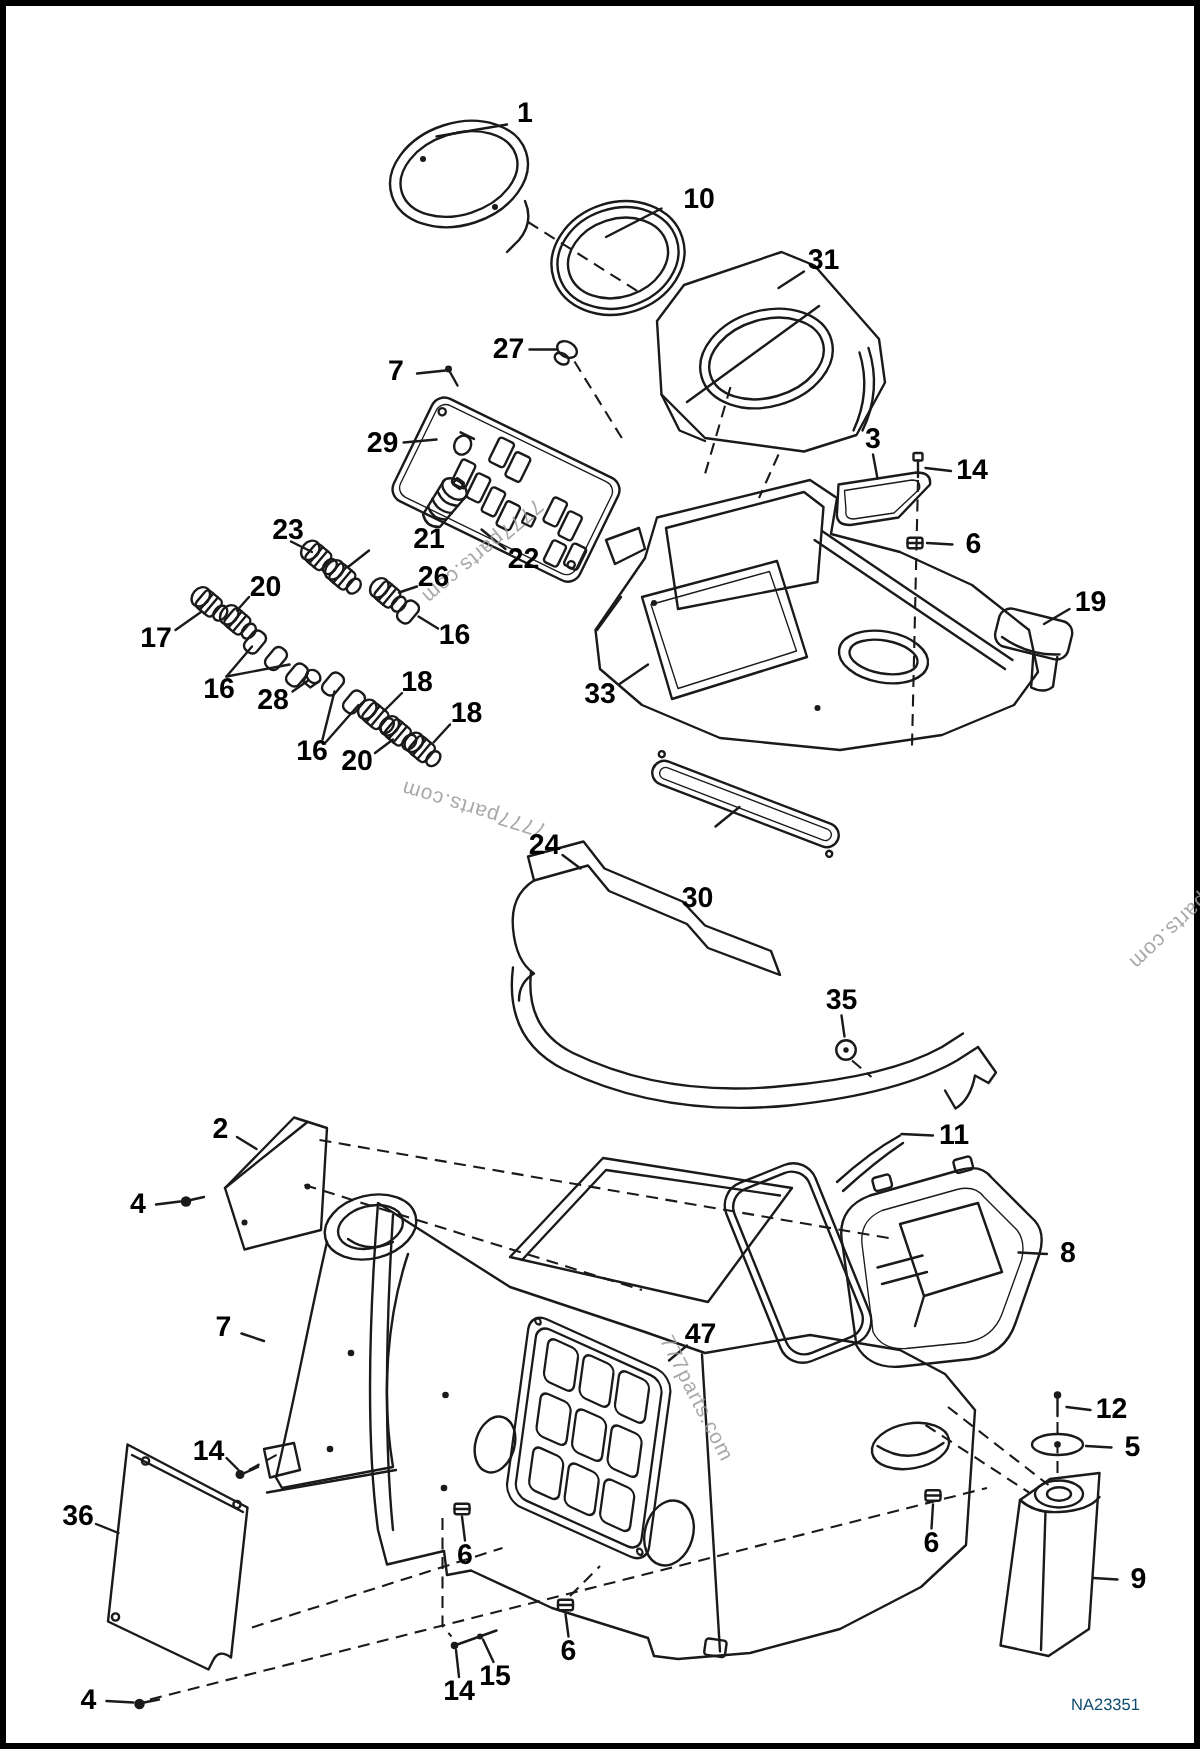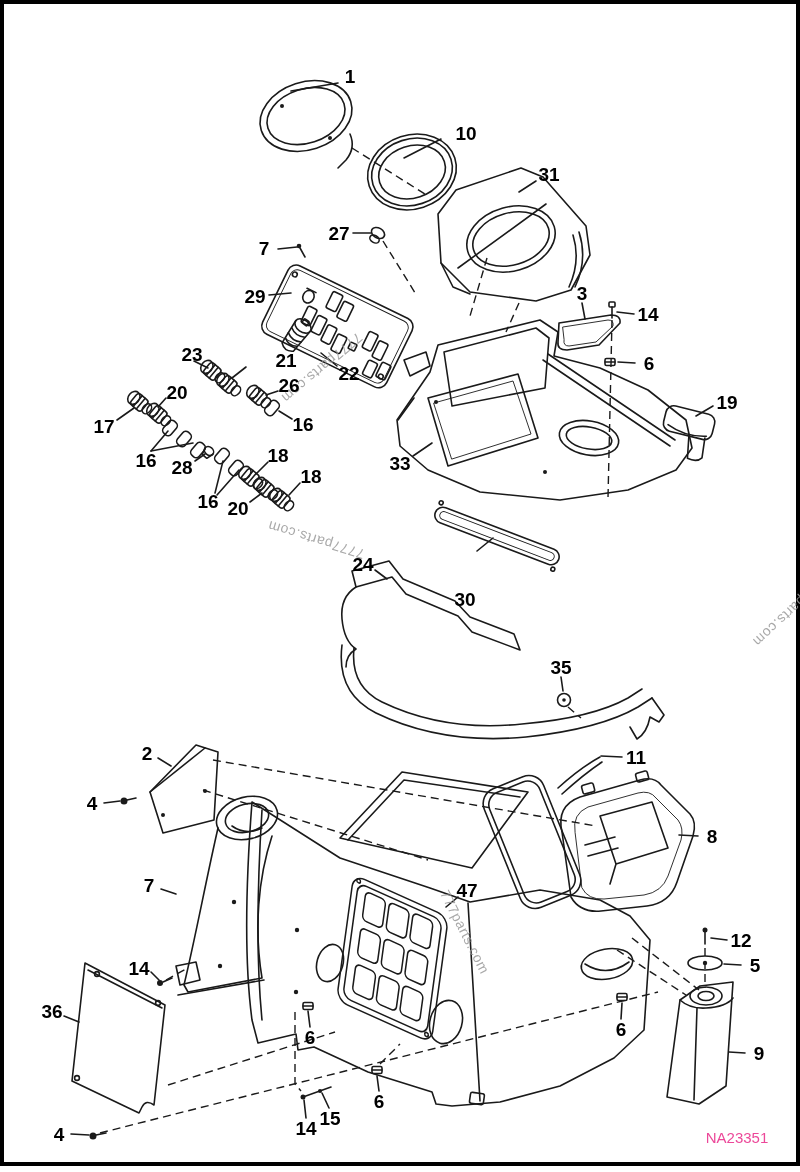--- a/index.html
+++ b/index.html
@@ -6,21 +6,21 @@
   .page{position:relative;width:800px;height:1172px;background:#fff;overflow:hidden;
         font-family:"Liberation Sans",sans-serif;}
   .frame{position:absolute;left:0;top:0;width:792px;height:1158px;border:4px solid #000;}
   svg.art{position:absolute;left:0;top:0;}
   .callout{position:absolute;transform:translate(-50%,-50%);
            font-family:"Liberation Sans",sans-serif;font-weight:bold;font-size:19px;color:#000;
            line-height:1;white-space:nowrap;}
   .watermark{position:absolute;font-family:"Liberation Sans",sans-serif;font-size:14px;
              color:#9a9a9a;letter-spacing:.6px;white-space:nowrap;opacity:.85;}
   .drawing-number{position:absolute;transform:translate(-50%,-50%);
-                  font-family:"Liberation Sans",sans-serif;font-size:15px;color:#ec4899;}
+                  font-family:"Liberation Sans",sans-serif;font-size:11px;color:#0c4a6e;}
 </style>
 </head>
 <body>
 
 <div class="page">
   <div class="frame"></div>
 
   <svg class="art" width="800" height="1172" viewBox="0 0 800 1172">
 
     <g stroke="#1a1a1a" stroke-width="1.4" fill="none" stroke-dasharray="8 5">

